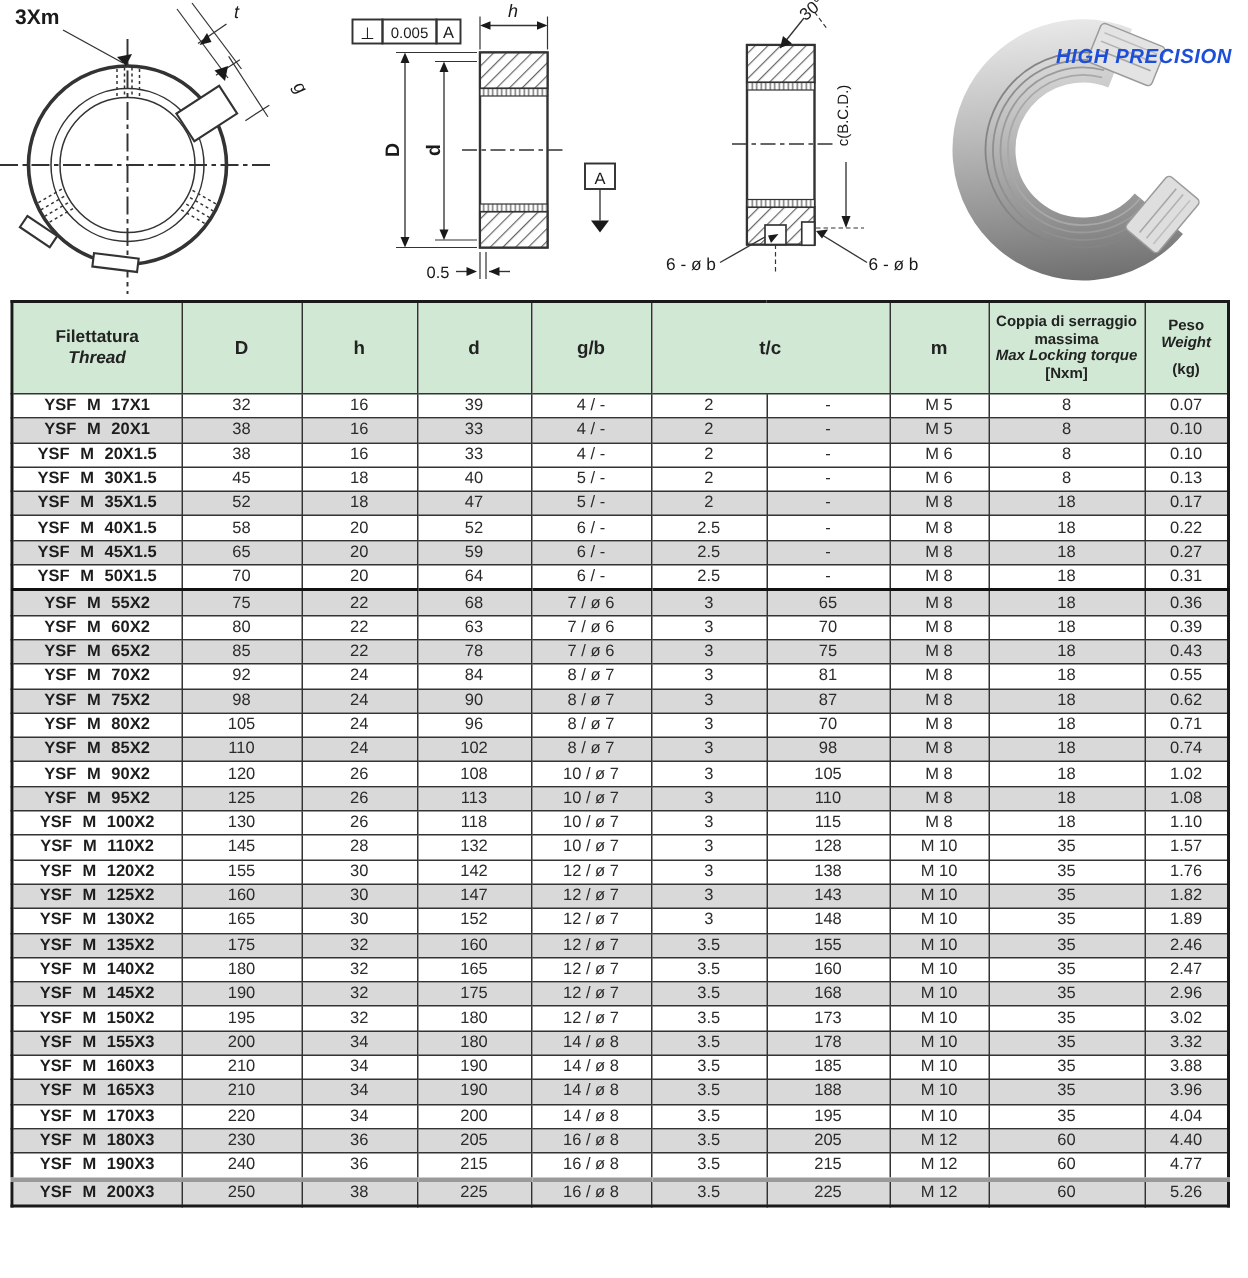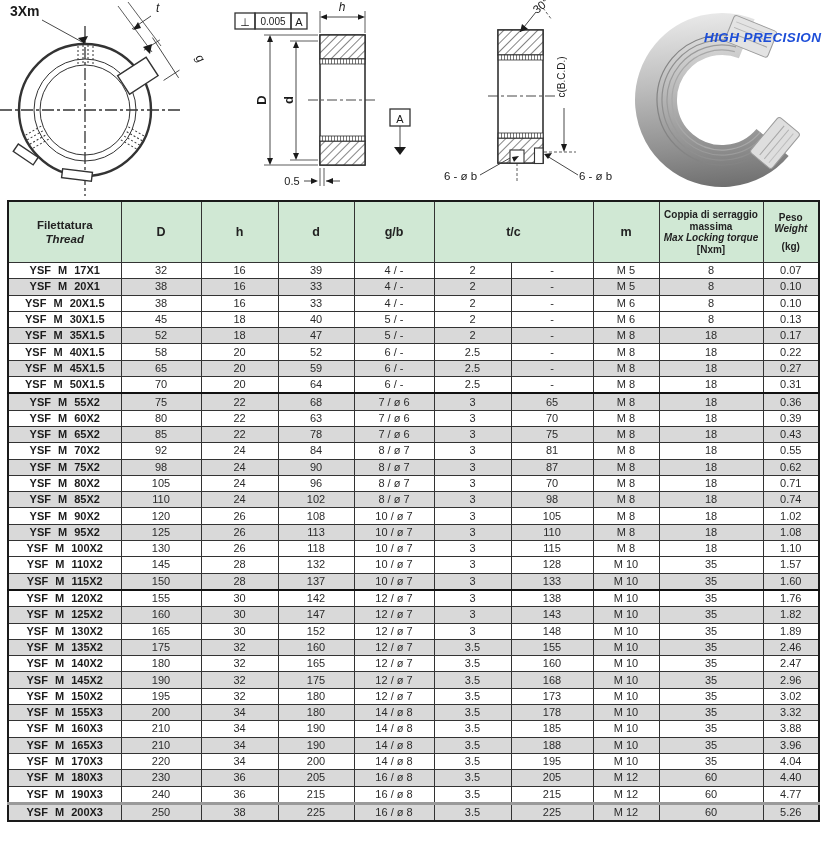--- a/index.html
+++ b/index.html
@@ -501,32 +501,20 @@
         <td>145</td>
         <td>28</td>
         <td>132</td>
         <td>10 / ø 7</td>
         <td>3</td>
         <td>128</td>
         <td>M 10</td>
         <td>35</td>
         <td>1.57</td>
       </tr>
-      <tr class="stripe group-end">
-        <td class="thread-cell">YSF M 115X2</td>
-        <td>150</td>
-        <td>28</td>
-        <td>137</td>
-        <td>10 / ø 7</td>
-        <td>3</td>
-        <td>133</td>
-        <td>M 10</td>
-        <td>35</td>
-        <td>1.60</td>
-      </tr>
       <tr>
         <td class="thread-cell">YSF M 120X2</td>
         <td>155</td>
         <td>30</td>
         <td>142</td>
         <td>12 / ø 7</td>
         <td>3</td>
         <td>138</td>
         <td>M 10</td>
         <td>35</td>

